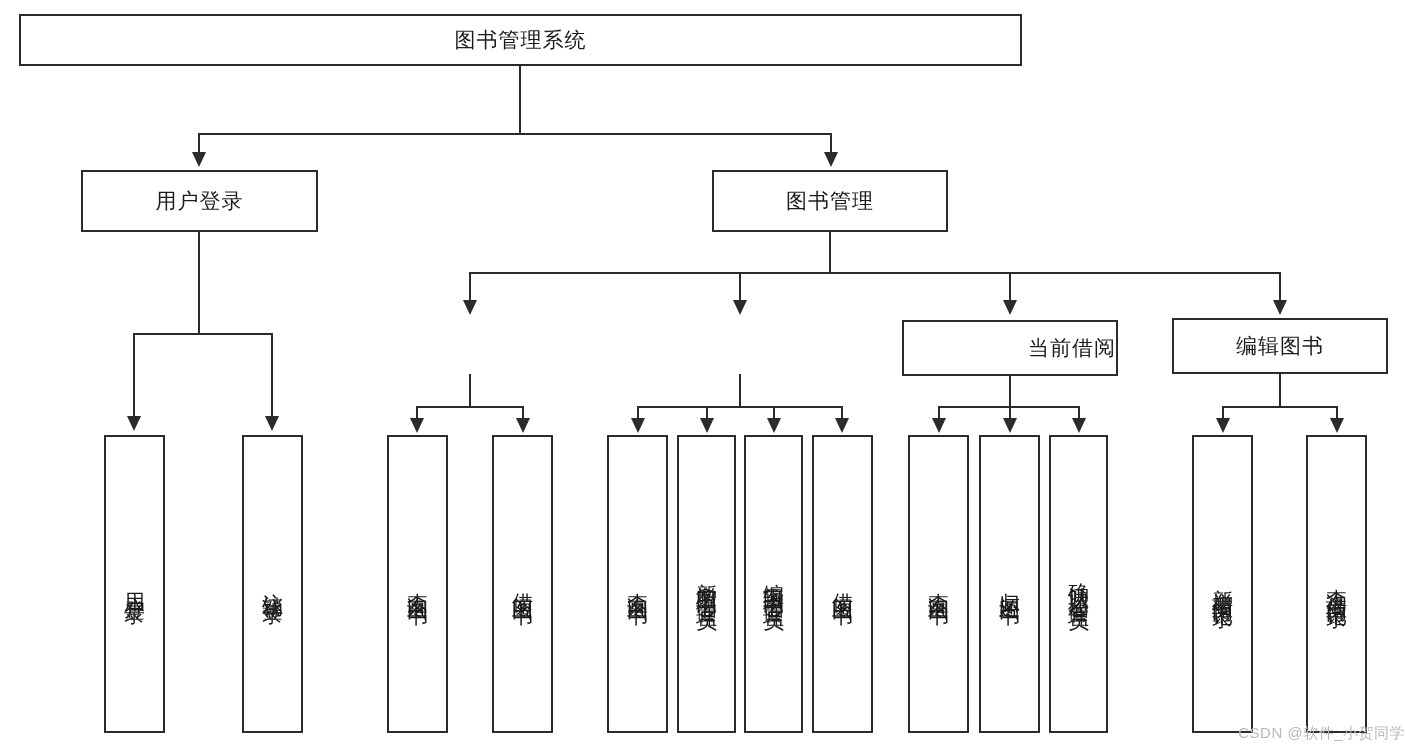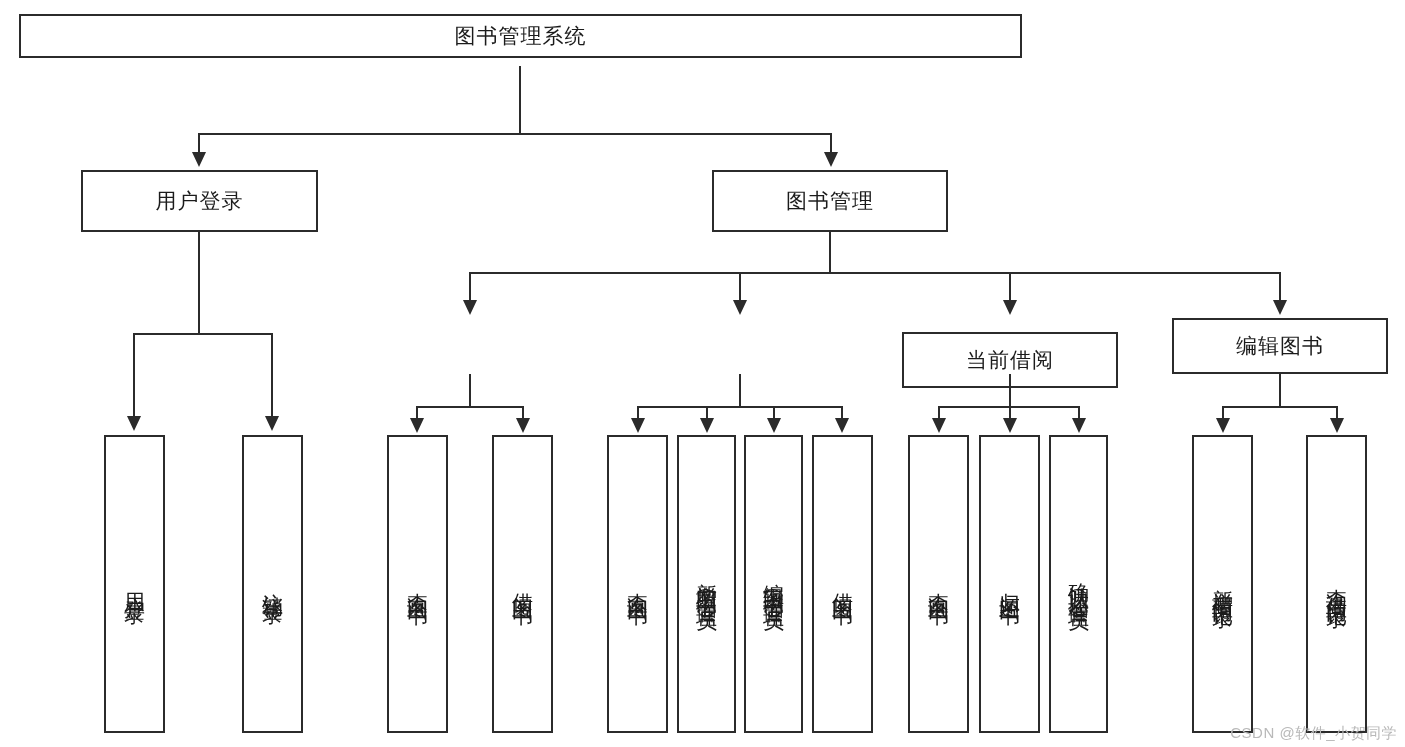--- a/index.html
+++ b/index.html
@@ -58,34 +58,34 @@
   .arrow {
     position: absolute;
     width: 0;
     height: 0;
     border-left: 7px solid transparent;
     border-right: 7px solid transparent;
     border-top: 15px solid #2b2b2b;
   }
   .watermark {
     position: absolute;
-    right: 8px;
+    right: 0;
     bottom: 4px;
     font-size: 15px;
     color: #b9b9b9;
     letter-spacing: 0.5px;
     white-space: nowrap;
   }
 </style>
 </head>
 <body>
 
 <div id="canvas">
 
-  <div class="node horiz" style="left:19px; top:14px; width:1003px; height:44px;">
+  <div class="node horiz" style="left:19px; top:14px; width:1003px; height:52px;">
     <span>图书管理系统</span>
   </div>
 
   <div class="line vline" style="left:519px; top:66px; width:2px; height:68px;"></div>
 
   <div class="line hline" style="left:198px; top:133px; width:634px; height:2px;"></div>
 
   <div class="line vline" style="left:198px; top:133px; width:2px; height:22px;"></div>
   <div class="arrow" style="left:192px; top:152px;"></div>
 
@@ -111,21 +111,21 @@
 
   <div class="line vline" style="left:469px; top:272px; width:2px; height:30px;"></div>
   <div class="arrow" style="left:463px; top:300px;"></div>
   <div class="line vline" style="left:739px; top:272px; width:2px; height:30px;"></div>
   <div class="arrow" style="left:733px; top:300px;"></div>
   <div class="line vline" style="left:1009px; top:272px; width:2px; height:30px;"></div>
   <div class="arrow" style="left:1003px; top:300px;"></div>
   <div class="line vline" style="left:1279px; top:272px; width:2px; height:30px;"></div>
   <div class="arrow" style="left:1273px; top:300px;"></div>
 
-  <div class="node horiz" style="left:902px; top:332px; width:216px; height:56px;">
+  <div class="node horiz" style="left:902px; top:320px; width:216px; height:56px;justify-content:flex-end;">
     <span>当前借阅</span>
   </div>
   <div class="node horiz" style="left:1172px; top:318px; width:216px; height:56px;">
     <span>编辑图书</span>
   </div>
 
   <div class="line vline" style="left:469px; top:374px; width:2px; height:34px;"></div>
   <div class="line hline" style="left:416px; top:406px; width:108px; height:2px;"></div>
   <div class="line vline" style="left:416px; top:406px; width:2px; height:14px;"></div>
   <div class="arrow" style="left:410px; top:418px;"></div>

